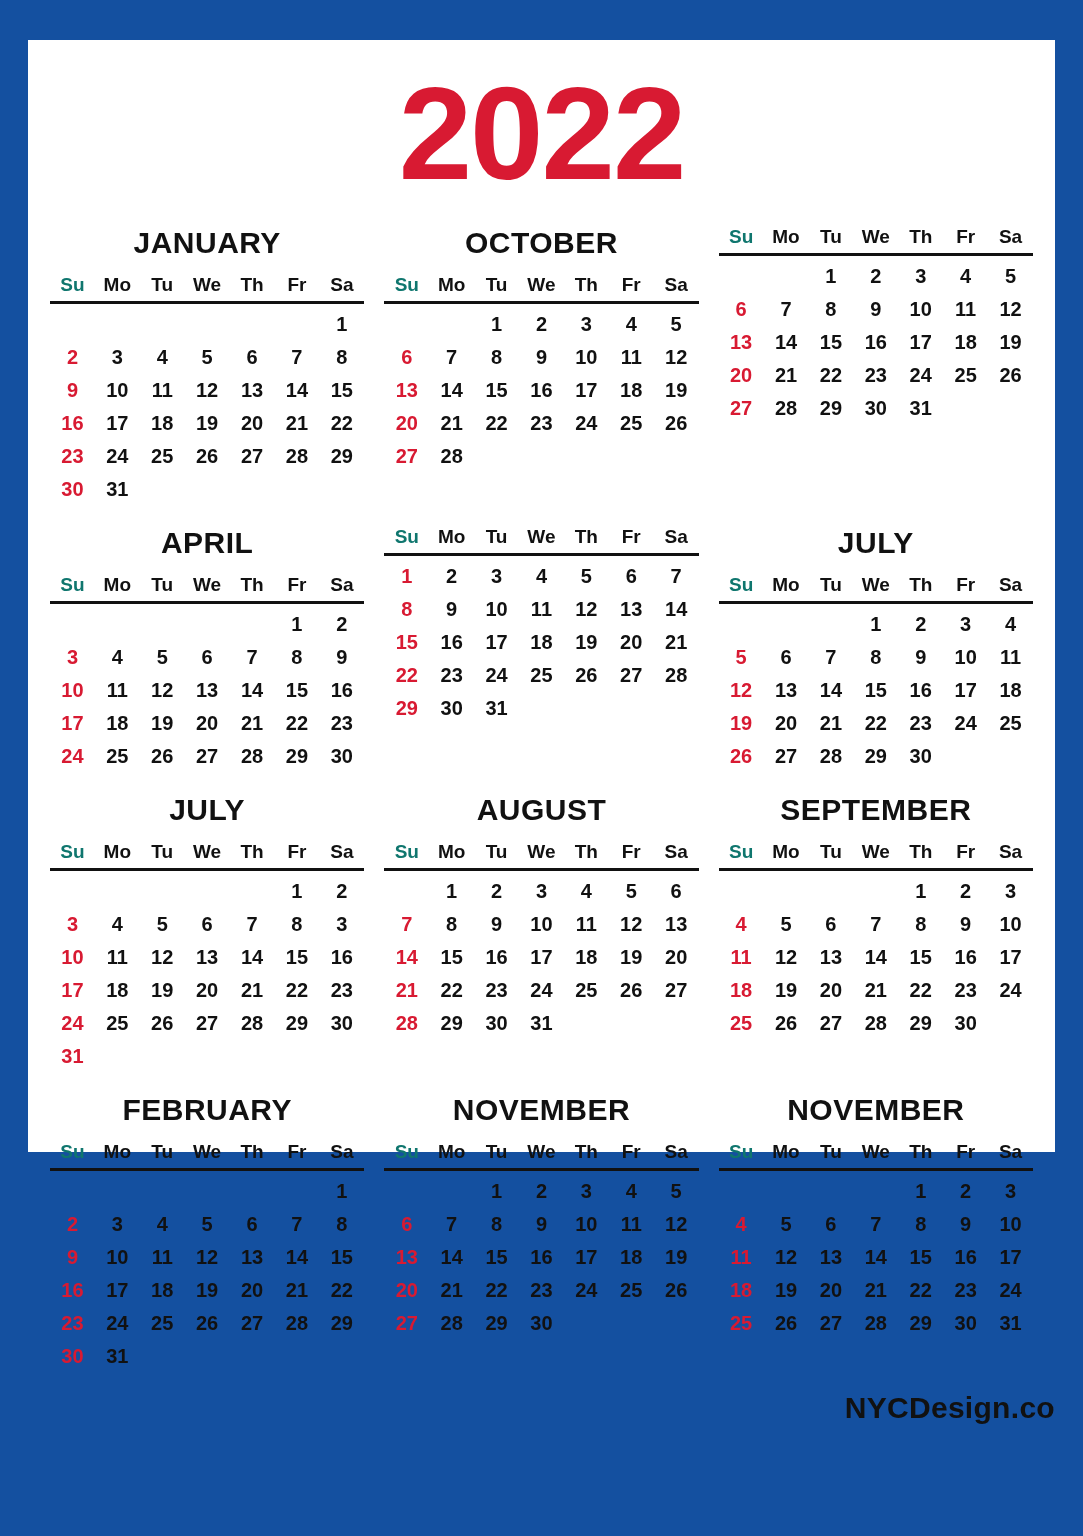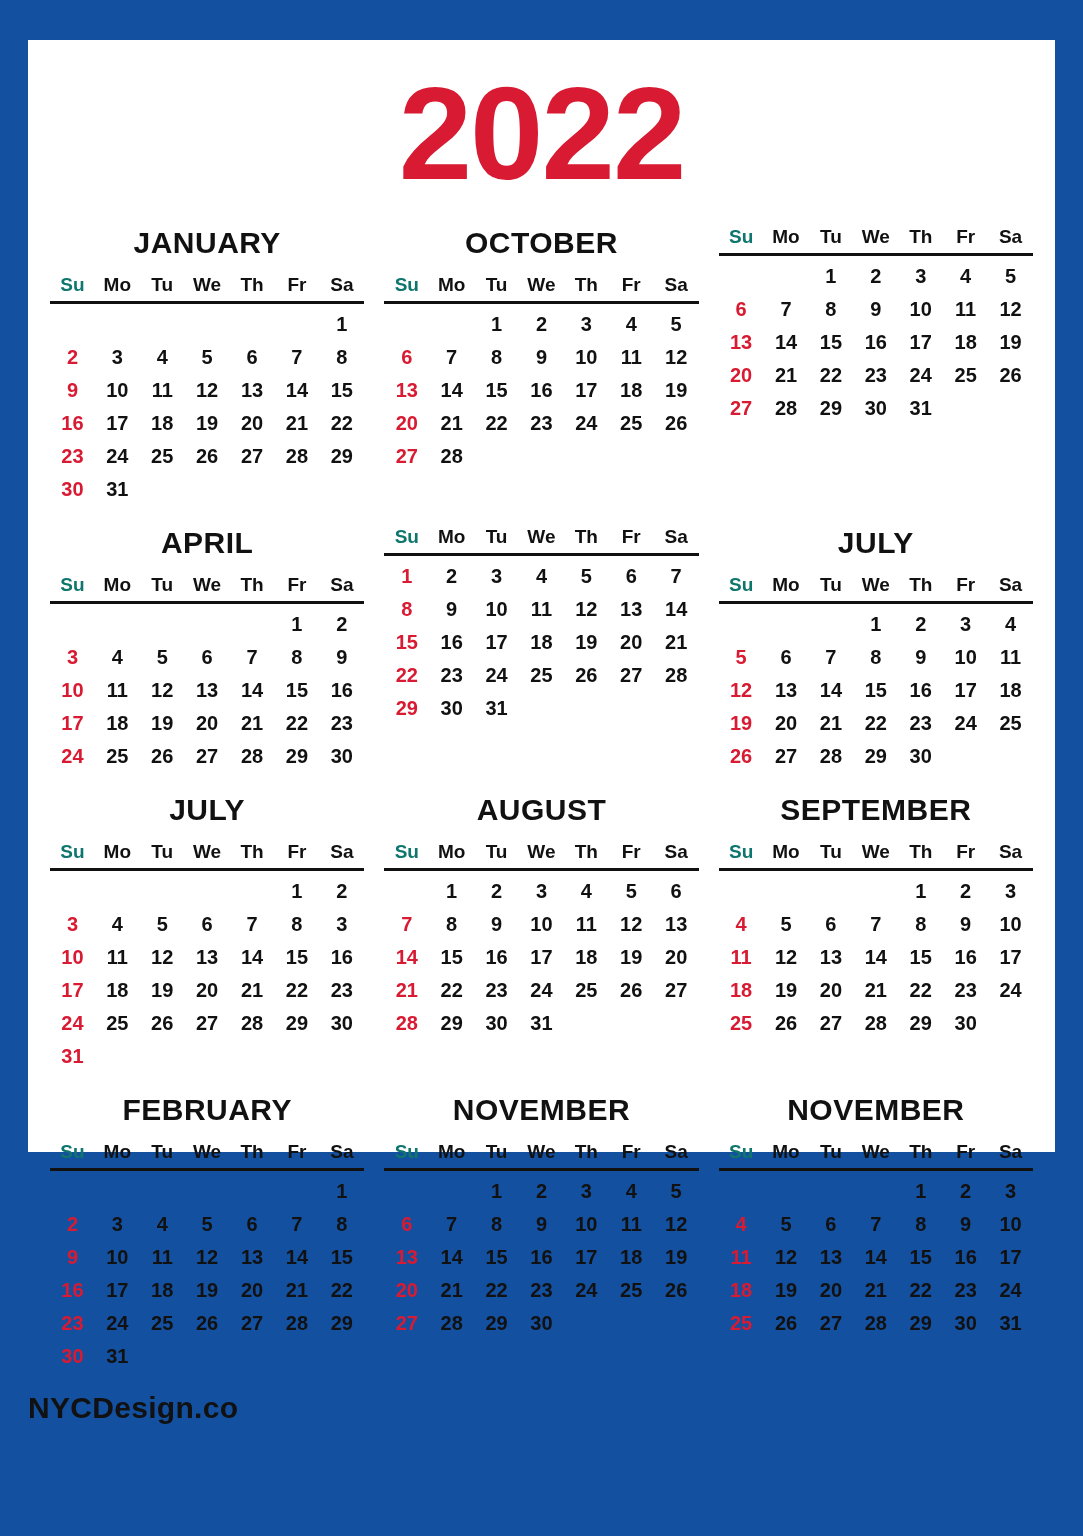--- a/index.html
+++ b/index.html
@@ -79,21 +79,21 @@
     height: 20px;
     font-family: "Liberation Sans", sans-serif;
   }
   table.cal td.sun {
     color: #d81a32;
   }
   table.cal tr.first td {
     padding-top: 9px;
   }
   .footer {
-    text-align: left;
+    text-align: right;
     font-size: 30px;
     font-weight: bold;
     color: #111111;
     padding-top: 18px;
     letter-spacing: 0.3px;
     font-family: "Liberation Sans", sans-serif;
   }
 </style>
 </head>
 <body>

